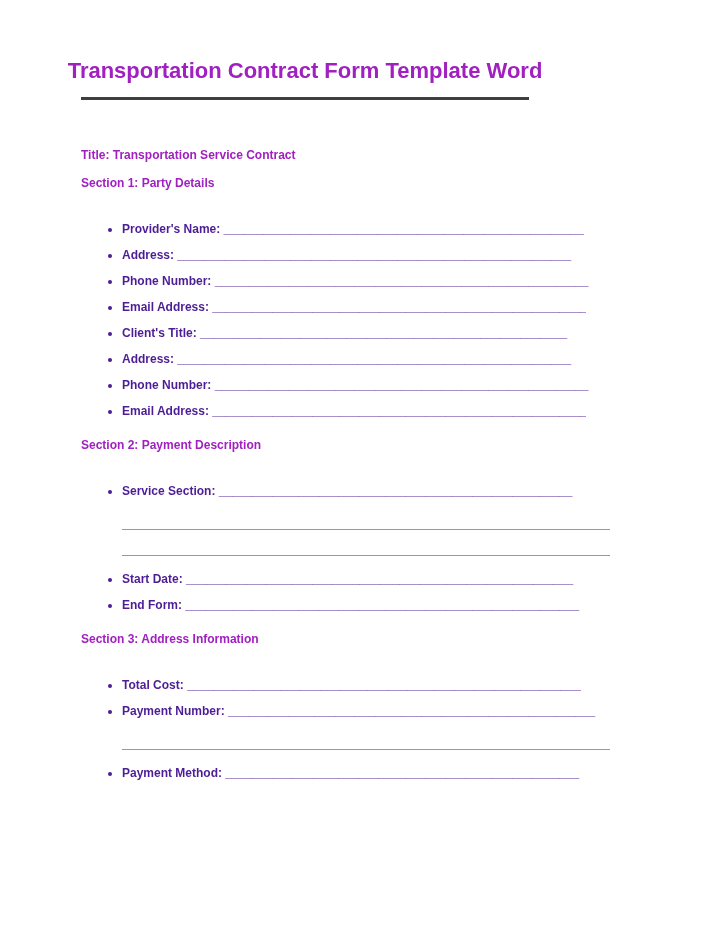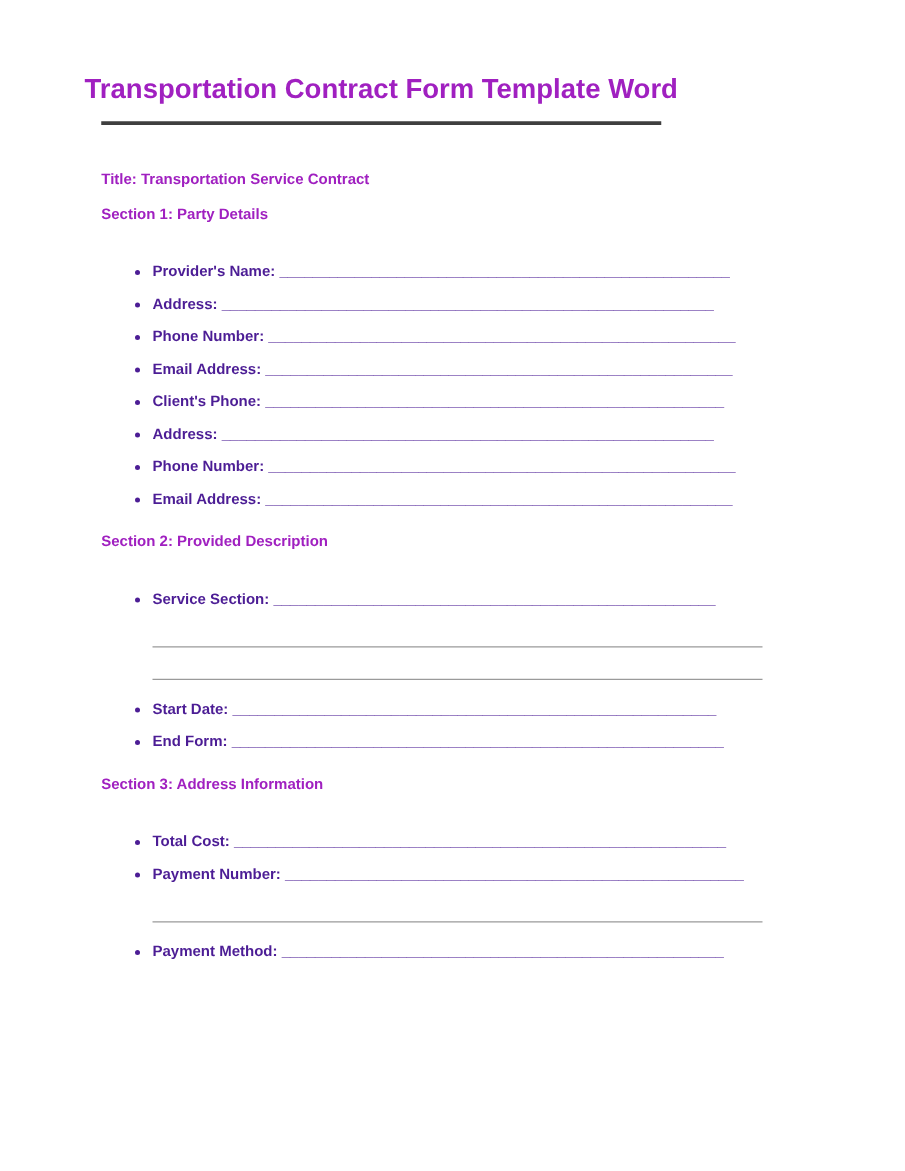--- a/index.html
+++ b/index.html
@@ -31,21 +31,21 @@
     height: 3px;
     background: #3f3f3f;
     margin-top: 13px;
   }
   .purple-line {
     color: #a020c0;
     font-weight: bold;
     font-size: 12px;
     margin: 0;
   }
-  .doc-subtitle { margin-top: 36px; }
+  .doc-subtitle { margin-top: 48px; }
   .section-heading { margin-top: 14px; }
   ul.field-list {
     list-style: disc;
     margin: 26px 0 0 0;
     padding-left: 41px;
   }
   ul.field-list.tight { margin-top: 10px; }
   ul.field-list li {
     font-size: 12px;
     font-weight: bold;
@@ -87,27 +87,27 @@
     <div class="title-rule"></div>
 
     <p class="purple-line doc-subtitle">Title: Transportation Service Contract</p>
 
     <p class="purple-line section-heading">Section 1: Party Details</p>
     <ul class="field-list">
       <li><span class="lbl">Provider's Name:</span> <span class="blank">______________________________________________________</span></li>
       <li><span class="lbl">Address:</span> <span class="blank">___________________________________________________________</span></li>
       <li><span class="lbl">Phone Number:</span> <span class="blank">________________________________________________________</span></li>
       <li><span class="lbl">Email Address:</span> <span class="blank">________________________________________________________</span></li>
-      <li><span class="lbl">Client's Phone:</span> <span class="blank">_______________________________________________________</span></li>
+      <li><span class="lbl">Client's Title:</span> <span class="blank">_______________________________________________________</span></li>
       <li><span class="lbl">Address:</span> <span class="blank">___________________________________________________________</span></li>
       <li><span class="lbl">Phone Number:</span> <span class="blank">________________________________________________________</span></li>
       <li><span class="lbl">Email Address:</span> <span class="blank">________________________________________________________</span></li>
     </ul>
 
-    <p class="purple-line section-heading">Section 2: Provided Description</p>
+    <p class="purple-line section-heading">Section 2: Payment Description</p>
     <ul class="field-list">
       <li><span class="lbl">Service Section:</span> <span class="blank">_____________________________________________________</span></li>
     </ul>
     <div class="cont-line"></div>
     <div class="cont-line"></div>
     <ul class="field-list tight">
       <li><span class="lbl">Start Date:</span> <span class="blank">__________________________________________________________</span></li>
       <li><span class="lbl">End Form:</span> <span class="blank">___________________________________________________________</span></li>
     </ul>
 

